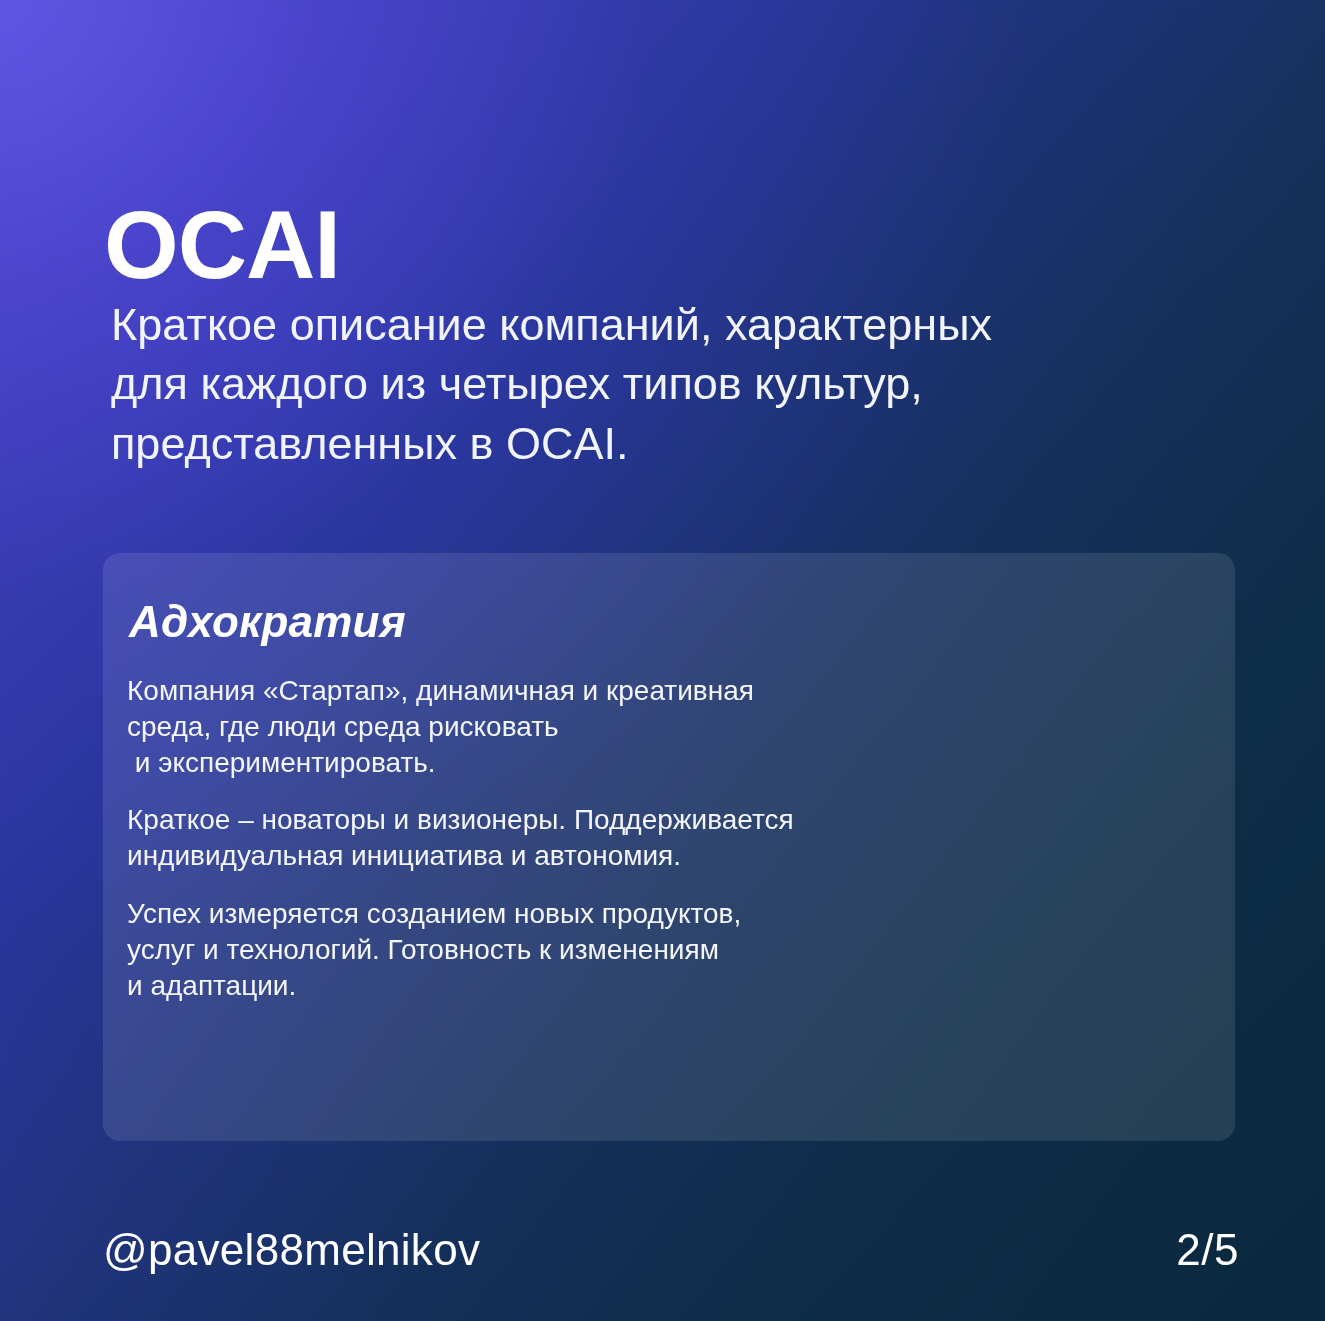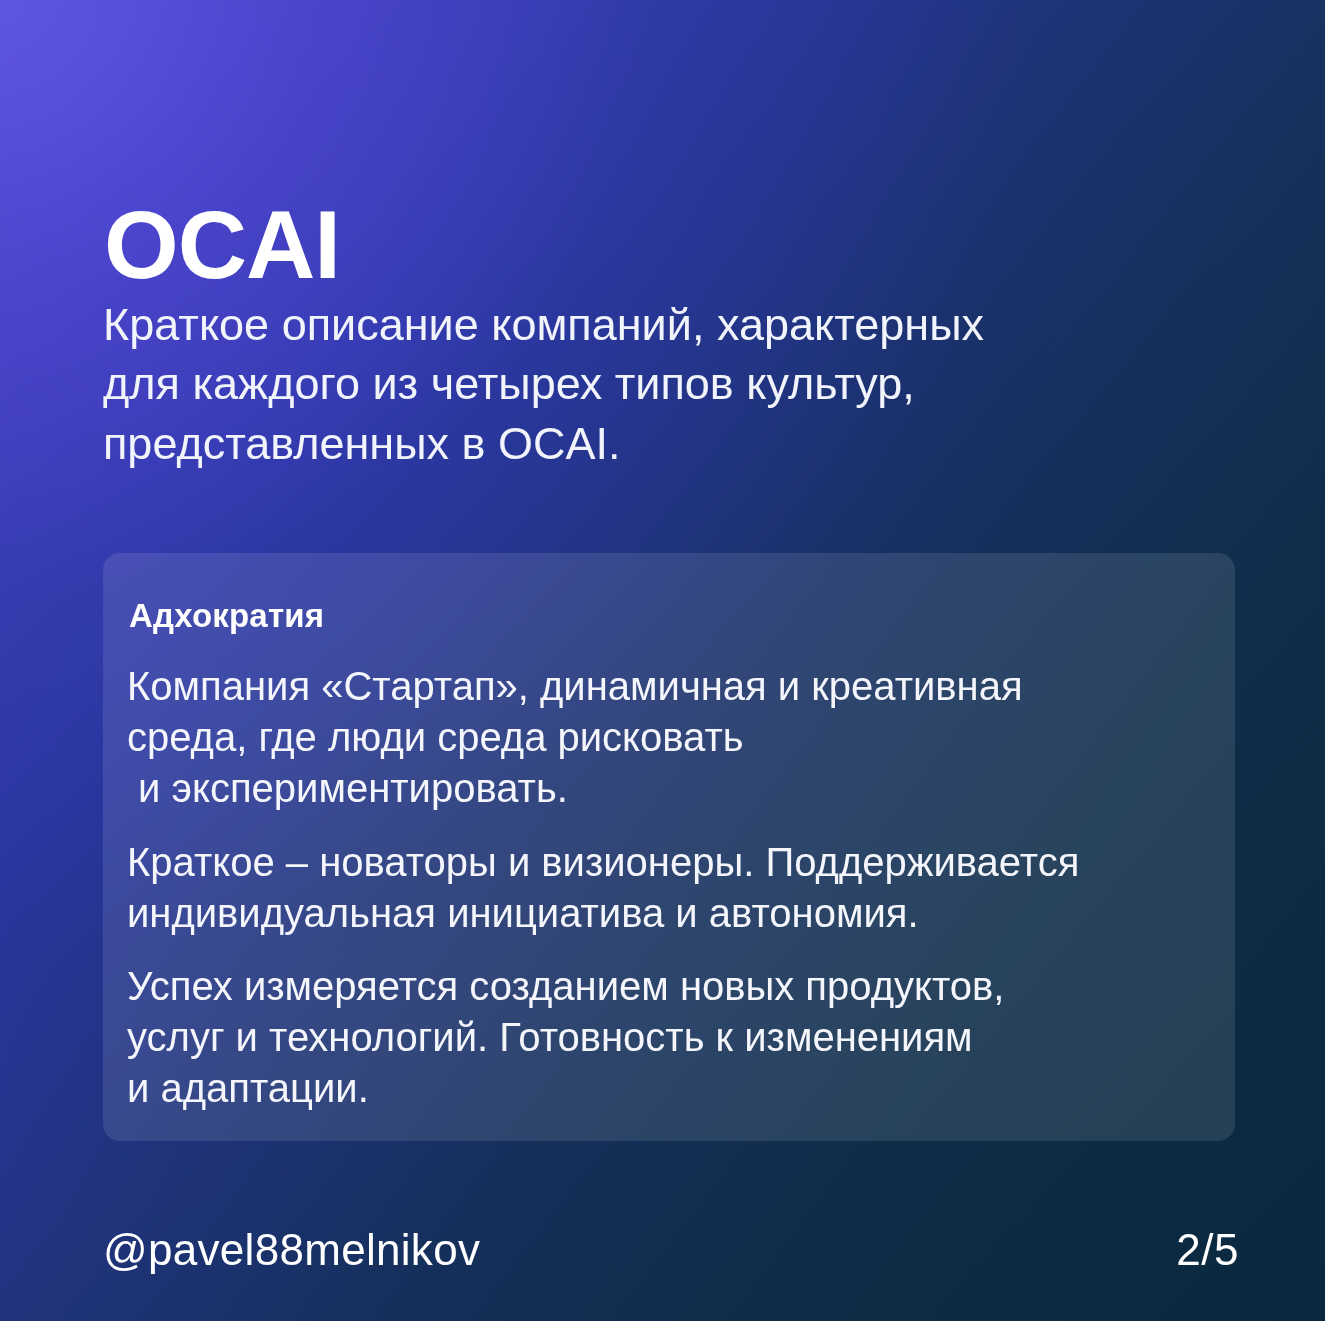--- a/index.html
+++ b/index.html
@@ -67,45 +67,46 @@
   .subtitle {
     position: absolute;
     left: 103px;
     top: 295px;
     width: 1110px;
     font-size: 45px;
     font-weight: 300;
     line-height: 1.32;
     color: #f2f4fb;
   }
-  .subtitle .line { display: block; white-space: pre; }
+  .subtitle .line { display: block; white-space: pre; margin-left: 8px; }
 
   .culture-card {
     position: absolute;
     left: 103px;
     top: 553px;
     width: 1132px;
     height: 588px;
     box-sizing: border-box;
     padding: 44px 40px 40px 24px;
     border-radius: 17px;
     background: rgba(255, 255, 255, 0.105);
   }
 
   .card-title {
     margin: 0 0 26px 2px;
-    font-size: 33px;
+    font-size: 44px;
     font-weight: 700;
     letter-spacing: 0.2px;
     color: #ffffff;
+    font-style: italic;
   }
 
   .card-paragraph {
     margin: 0 0 22px 0;
-    font-size: 40px;
+    font-size: 28px;
     font-weight: 300;
     line-height: 1.28;
     color: #f4f6fc;
   }
   .card-paragraph:last-child { margin-bottom: 17px; }
   .card-paragraph .line { display: block; white-space: pre; }
 
   .footer {
     position: absolute;
     left: 103px;

